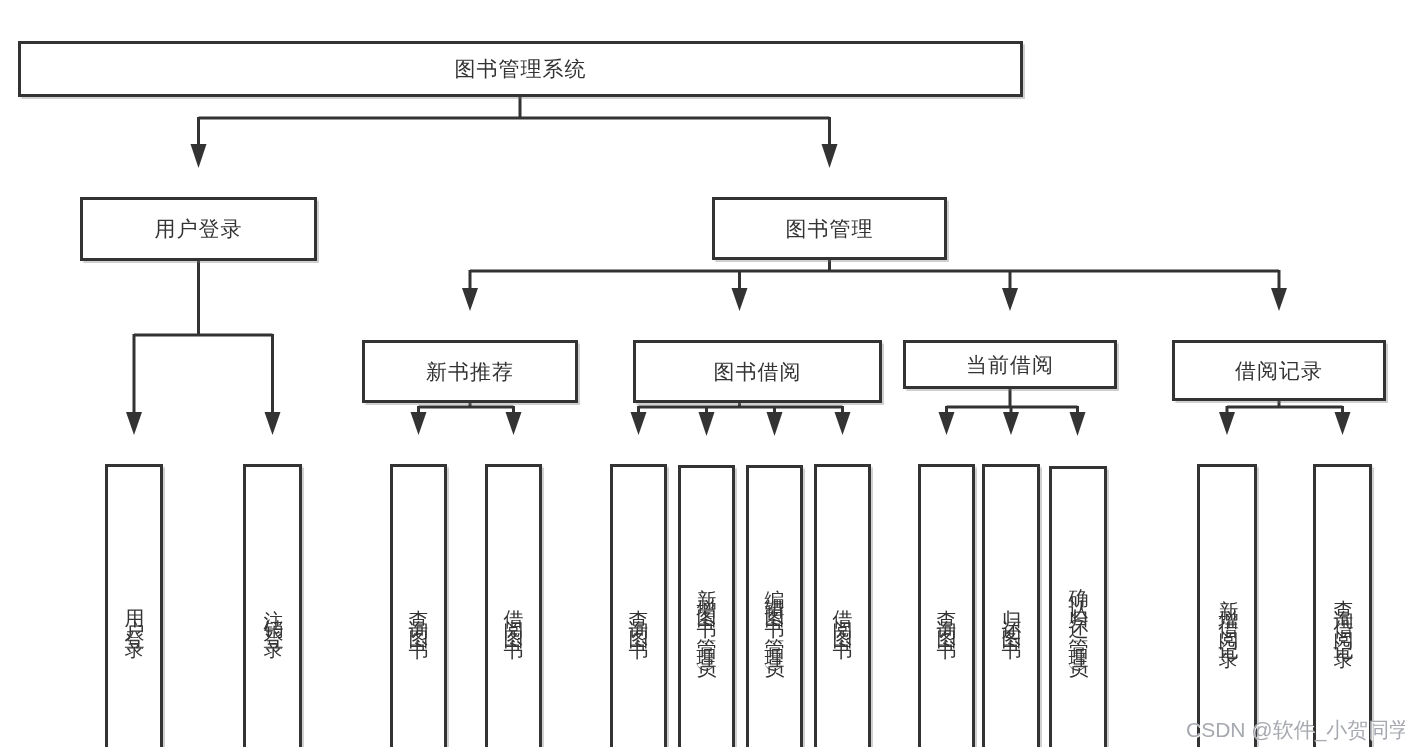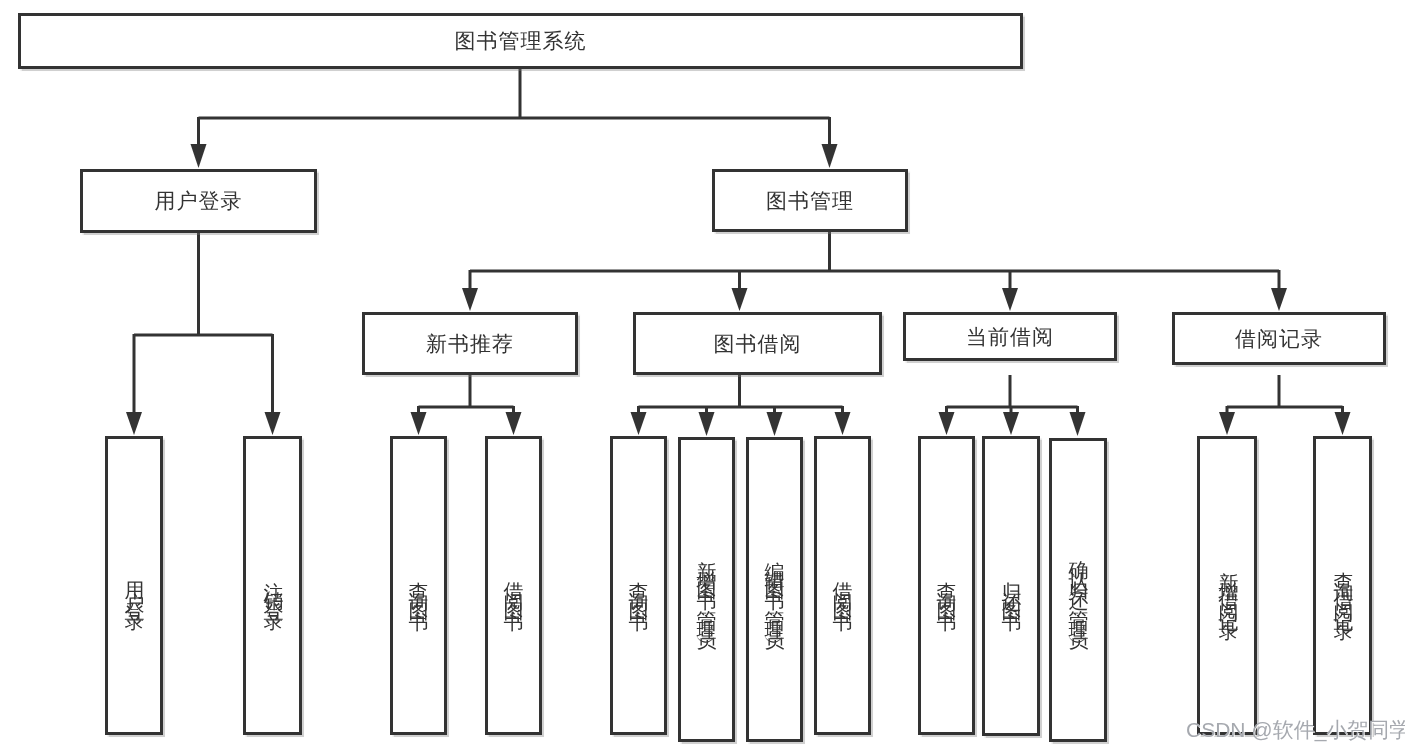--- a/index.html
+++ b/index.html
@@ -23,20 +23,21 @@
     z-index: 1;
   }
   .node {
     position: absolute;
     box-sizing: border-box;
     background: #ffffff;
     border: 3px solid #333333;
     box-shadow: 1.5px 1.5px 1px rgba(120,120,120,0.35);
     z-index: 2;
     color: #333333;
+    margin-top: 28px;
   }
   .h {
     display: flex;
     align-items: center;
     justify-content: center;
     font-size: 21px;
     letter-spacing: 1px;
   }
   .v {
     writing-mode: vertical-rl;
@@ -131,26 +132,26 @@
       <path d="M1069.5,412 L1085.5,412 L1077.5,436 Z"></path>
 
       <path d="M1219,412 L1235,412 L1227,435 Z"></path>
       <path d="M1334.5,412 L1350.5,412 L1342.5,435 Z"></path>
     </g>
   </svg>
 
   <div class="node h" style="left:18px; top:13px; width:1005px; height:56px;">图书管理系统</div>
 
   <div class="node h" style="left:80px; top:169px; width:237px; height:64px;">用户登录</div>
-  <div class="node h" style="left:712px; top:169px; width:196px; height:63px;">图书管理</div>
+  <div class="node h" style="left:712px; top:169px; width:235px; height:63px;">图书管理</div>
 
   <div class="node h" style="left:362px; top:312px; width:216px; height:63px;">新书推荐</div>
   <div class="node h" style="left:633px; top:312px; width:249px; height:63px;">图书借阅</div>
   <div class="node h" style="left:903px; top:312px; width:214px; height:49px;">当前借阅</div>
-  <div class="node h" style="left:1172px; top:312px; width:214px; height:53px;">借阅记录</div>
+  <div class="node h" style="left:1172px; top:312px; width:214px; height:61px;">借阅记录</div>
 
   <div class="node v" style="left:105px; top:436px; width:58px; height:299px;">用户登录</div>
   <div class="node v" style="left:243px; top:436px; width:59px; height:299px;">注销登录</div>
 
   <div class="node v" style="left:390px; top:436px; width:57px; height:299px;">查询图书</div>
   <div class="node v" style="left:485px; top:436px; width:57px; height:299px;">借阅图书</div>
 
   <div class="node v" style="left:610px; top:436px; width:57px; height:299px;">查询图书</div>
   <div class="node v" style="left:678px; top:437px; width:57px; height:305px;">新增图书（管理员）</div>
   <div class="node v" style="left:746px; top:437px; width:57px; height:305px;">编辑图书（管理员）</div>

